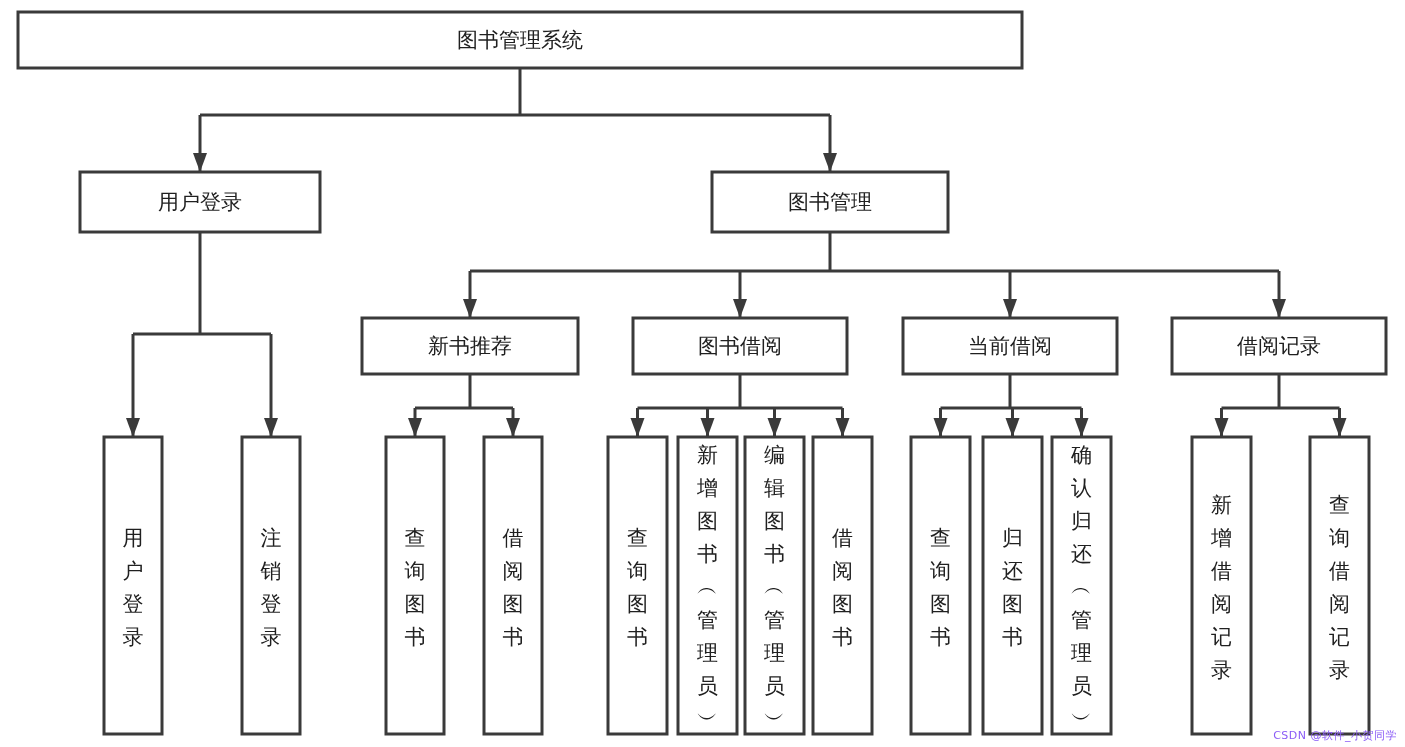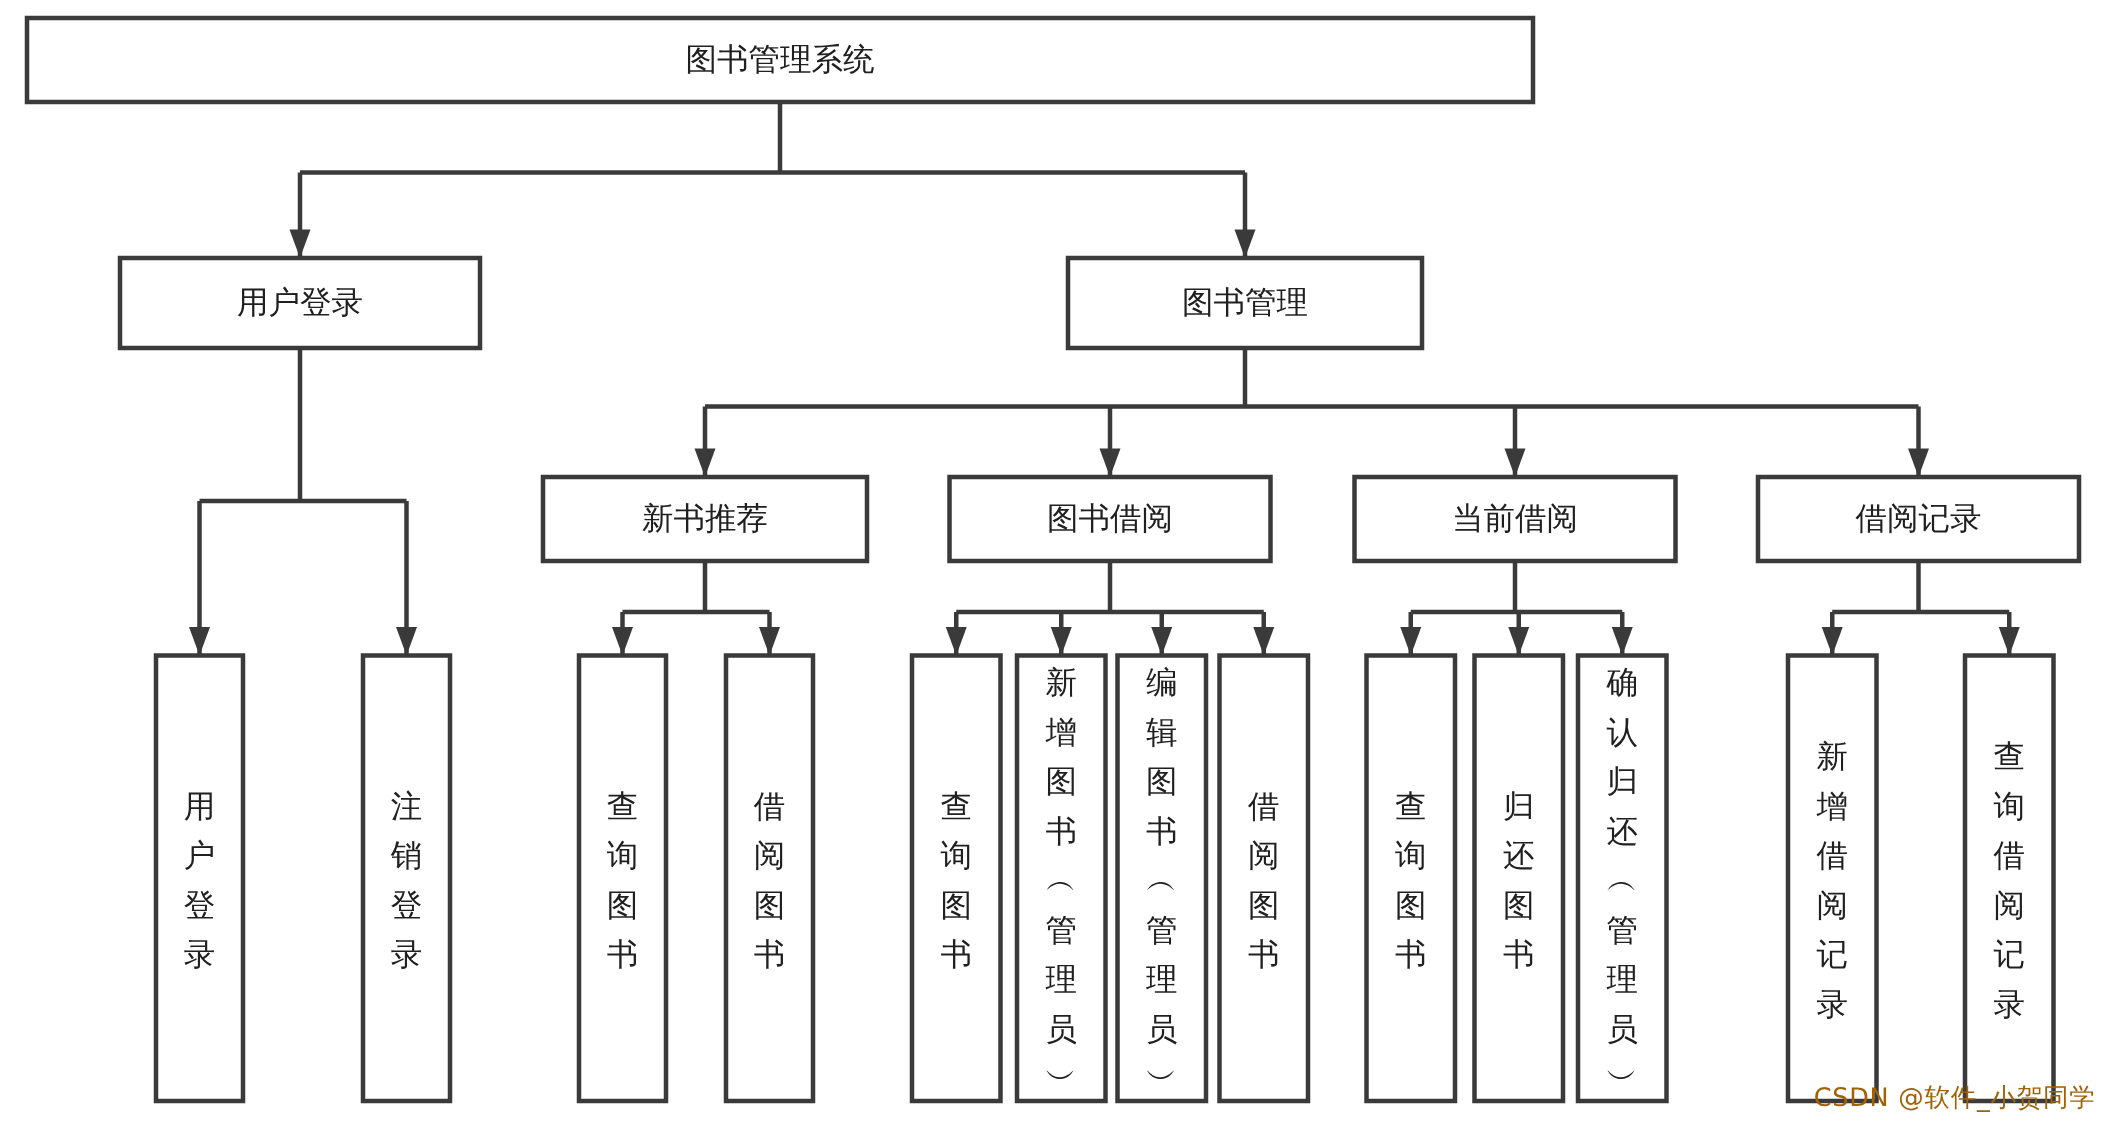--- a/index.html
+++ b/index.html
@@ -54,22 +54,22 @@
     font-family: "DejaVu Sans", "Liberation Sans", sans-serif;
     font-size: 21px;
     fill: #202020;
     text-anchor: middle;
   }
   .watermark {
     position: absolute;
     right: 8px;
     bottom: 4px;
     font-family: "DejaVu Sans", "Liberation Sans", sans-serif;
-    font-size: 17px;
-    color: #a16207;
+    font-size: 11px;
+    color: #8b5cf6;
     letter-spacing: 0.5px;
     white-space: nowrap;
     pointer-events: none;
   }
 </style>
 </head>
 <body>
 
 <div id="diagram-root">
 

